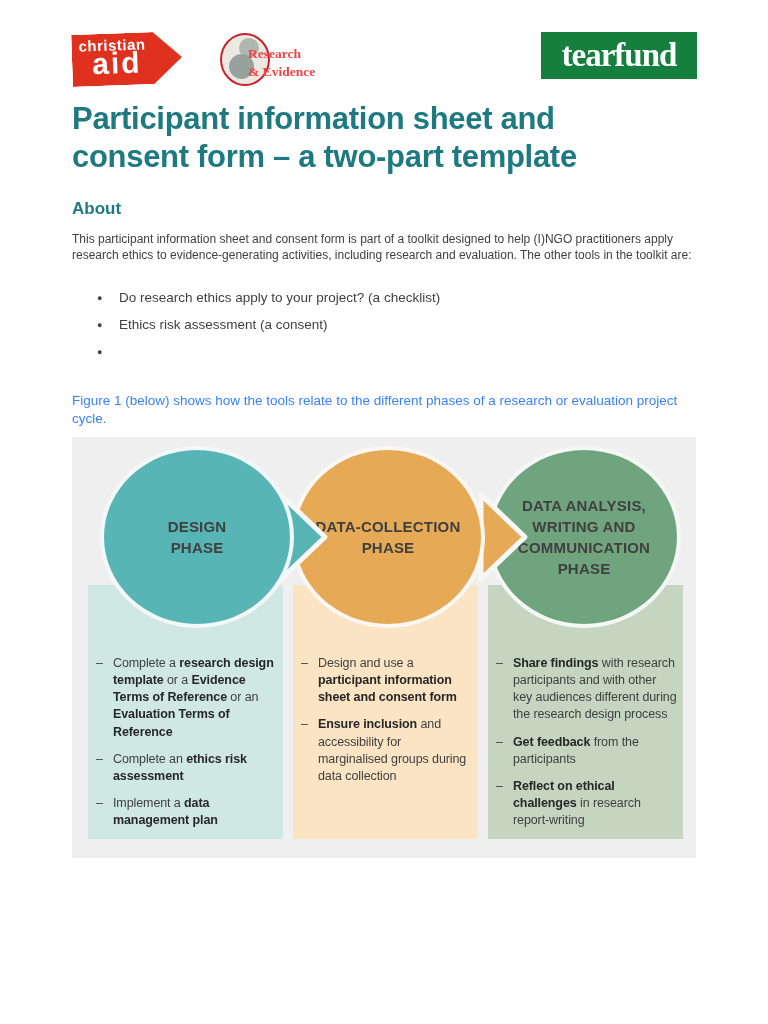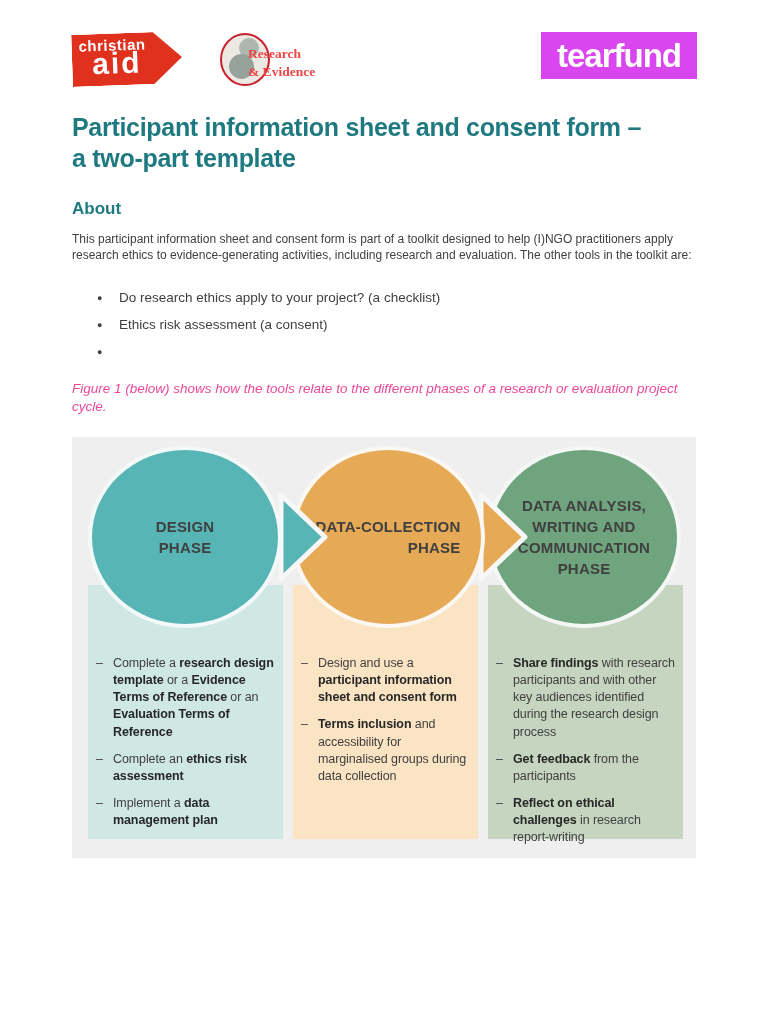--- a/index.html
+++ b/index.html
@@ -24,52 +24,52 @@
   .re-dot1 { position:absolute; left:17px; top:3px;  width:20px; height:20px; border-radius:50%; background:#aeb6b0; }
   .re-dot2 { position:absolute; left:7px;  top:19px; width:25px; height:25px; border-radius:50%; background:#97a29d; }
   .re-text { position:absolute; left:28px; top:14px; font-family:"Liberation Serif", serif;
              font-weight:700; font-size:13.5px; color:#ef4444; line-height:1.3; white-space:pre-line; }
 
   .logo-tf { position:absolute; left:541px; top:32px; width:156px; height:47px;
              display:flex; align-items:center; justify-content:center;
              color:#fff; font-weight:700; font-size:33px; letter-spacing:-1px; }
 
   
-  .title { position:absolute; left:72px; top:112px; width:572px;
-           font-size:25px; font-weight:700; line-height:1.22; letter-spacing:-.3px; }
+  .title { position:absolute; left:72px; top:100px; width:572px;
+           font-size:31px; font-weight:700; line-height:1.22; letter-spacing:-.3px; }
   .about-h { position:absolute; left:72px; top:199px; font-size:17px; font-weight:700; }
   .para { position:absolute; left:72px; top:231px; width:628px;
           font-size:12px; color:#3f3f3f; line-height:1.37; }
   .bullets { position:absolute; left:97px; top:289px; list-style:none; }
   .bullets li { display:flex; align-items:flex-start; margin-bottom:9px;
                 font-size:13.5px; color:#3f3f3f; line-height:18px; }
   .dot { width:22px; font-size:9px; line-height:18px; color:#3f3f3f; }
-  .caption { position:absolute; left:72px; top:380px; width:628px;
-             font-size:13.5px; color:#ec4899; line-height:1.37;font-style:italic; }
+  .caption { position:absolute; left:72px; top:392px; width:628px;
+             font-size:13.5px; color:#3b82f6; line-height:1.37; }
 
   
   .panel { position:absolute; left:72px; top:437px; width:624px; height:421px; background:#efeff0; }
 
   .pbox { position:absolute; top:148px; height:254px; padding:70px 6px 8px 8px; }
   .pbox.b1 { left:16px;  width:195px; }
   .pbox.b2 { left:221px; width:185px; }
   .pbox.b3 { left:416px; width:195px; }
 
   .item { display:flex; margin-bottom:10px; font-size:12.5px; line-height:1.37;
           color:#3f3f3f; letter-spacing:-.1px; }
   .item .dash { width:17px; flex:0 0 17px; color:#3f3f3f; }
   .item .seg-bold, .item b { font-weight:700; color:#272727; }
 
   .pcircle { position:absolute; width:194px; height:182px; border-radius:50%;
              border:4px solid rgba(252,252,252,.95);
              display:flex; align-items:center; justify-content:center; text-align:center; }
   .pcircle .lbl { color:#404040; font-weight:700; font-size:15px; line-height:1.4;
                   letter-spacing:.2px; white-space:pre-line; padding:0 4px; }
-  .pc1 { left:16px;  top:9px; }
-  .pc2 { left:219px; top:9px;text-align:right; }
+  .pc1 { left:28px;  top:9px; }
+  .pc2 { left:219px; top:9px; }
   .pc3 { left:415px; top:9px; }
 
   .arrow { position:absolute; width:50px; height:90px; }
   .ar1 { left:206px; top:55px; }
   .ar2 { left:406px; top:55px; }
 </style>
 </head>
 <body>
 
 <div class="page">
@@ -81,21 +81,21 @@
 
   <div class="logo-re">
     <div class="re-circle" style="border-color: rgb(200, 32, 44);">
       <div class="re-dot1"></div>
       <div class="re-dot2"></div>
     </div>
     <div class="re-text">Research
 &amp; Evidence</div>
   </div>
 
-  <div class="logo-tf" style="background-color: #d946ef;">
+  <div class="logo-tf" style="background-color: #15803d; font-family: Liberation Serif, serif;">
       <span>tearfund</span>
     </div>
 
   <h1 class="title" style="color: rgb(30, 122, 128);">Participant information sheet and consent form – a two-part template</h1>
 
   <h2 class="about-h" style="color: rgb(30, 122, 128);">About</h2>
 
   <p class="para">This participant information sheet and consent form is part of a toolkit designed to help (I)NGO practitioners apply research ethics to evidence-generating activities, including research and evaluation. The other tools in the toolkit are:</p>
 
   <ul class="bullets">
@@ -131,28 +131,28 @@
       </div>
     </div>
 
     <div class="pbox b2" style="background-color: rgb(251, 228, 195);">
       <div class="item">
         <span class="dash">–</span>
         <span><span>Design and use a </span><span class="seg-bold">participant information sheet and consent form</span></span>
       </div>
       <div class="item">
         <span class="dash">–</span>
-        <span><span class="seg-bold">Terms inclusion</span><span> and accessibility for marginalised groups during data collection</span></span>
+        <span><span class="seg-bold">Ensure inclusion</span><span> and accessibility for marginalised groups during data collection</span></span>
       </div>
     </div>
 
     <div class="pbox b3" style="background-color: rgb(197, 213, 191);">
       <div class="item">
         <span class="dash">–</span>
-        <span><span class="seg-bold">Share findings</span><span> with research participants and with other key audiences identified during the research design process</span></span>
+        <span><span class="seg-bold">Share findings</span><span> with research participants and with other key audiences different during the research design process</span></span>
       </div>
       <div class="item">
         <span class="dash">–</span>
         <span><span class="seg-bold">Get feedback</span><span> from the participants</span></span>
       </div>
       <div class="item">
         <span class="dash">–</span>
         <span><span class="seg-bold">Reflect on ethical challenges</span><span> in research report-writing</span></span>
       </div>
     </div>

